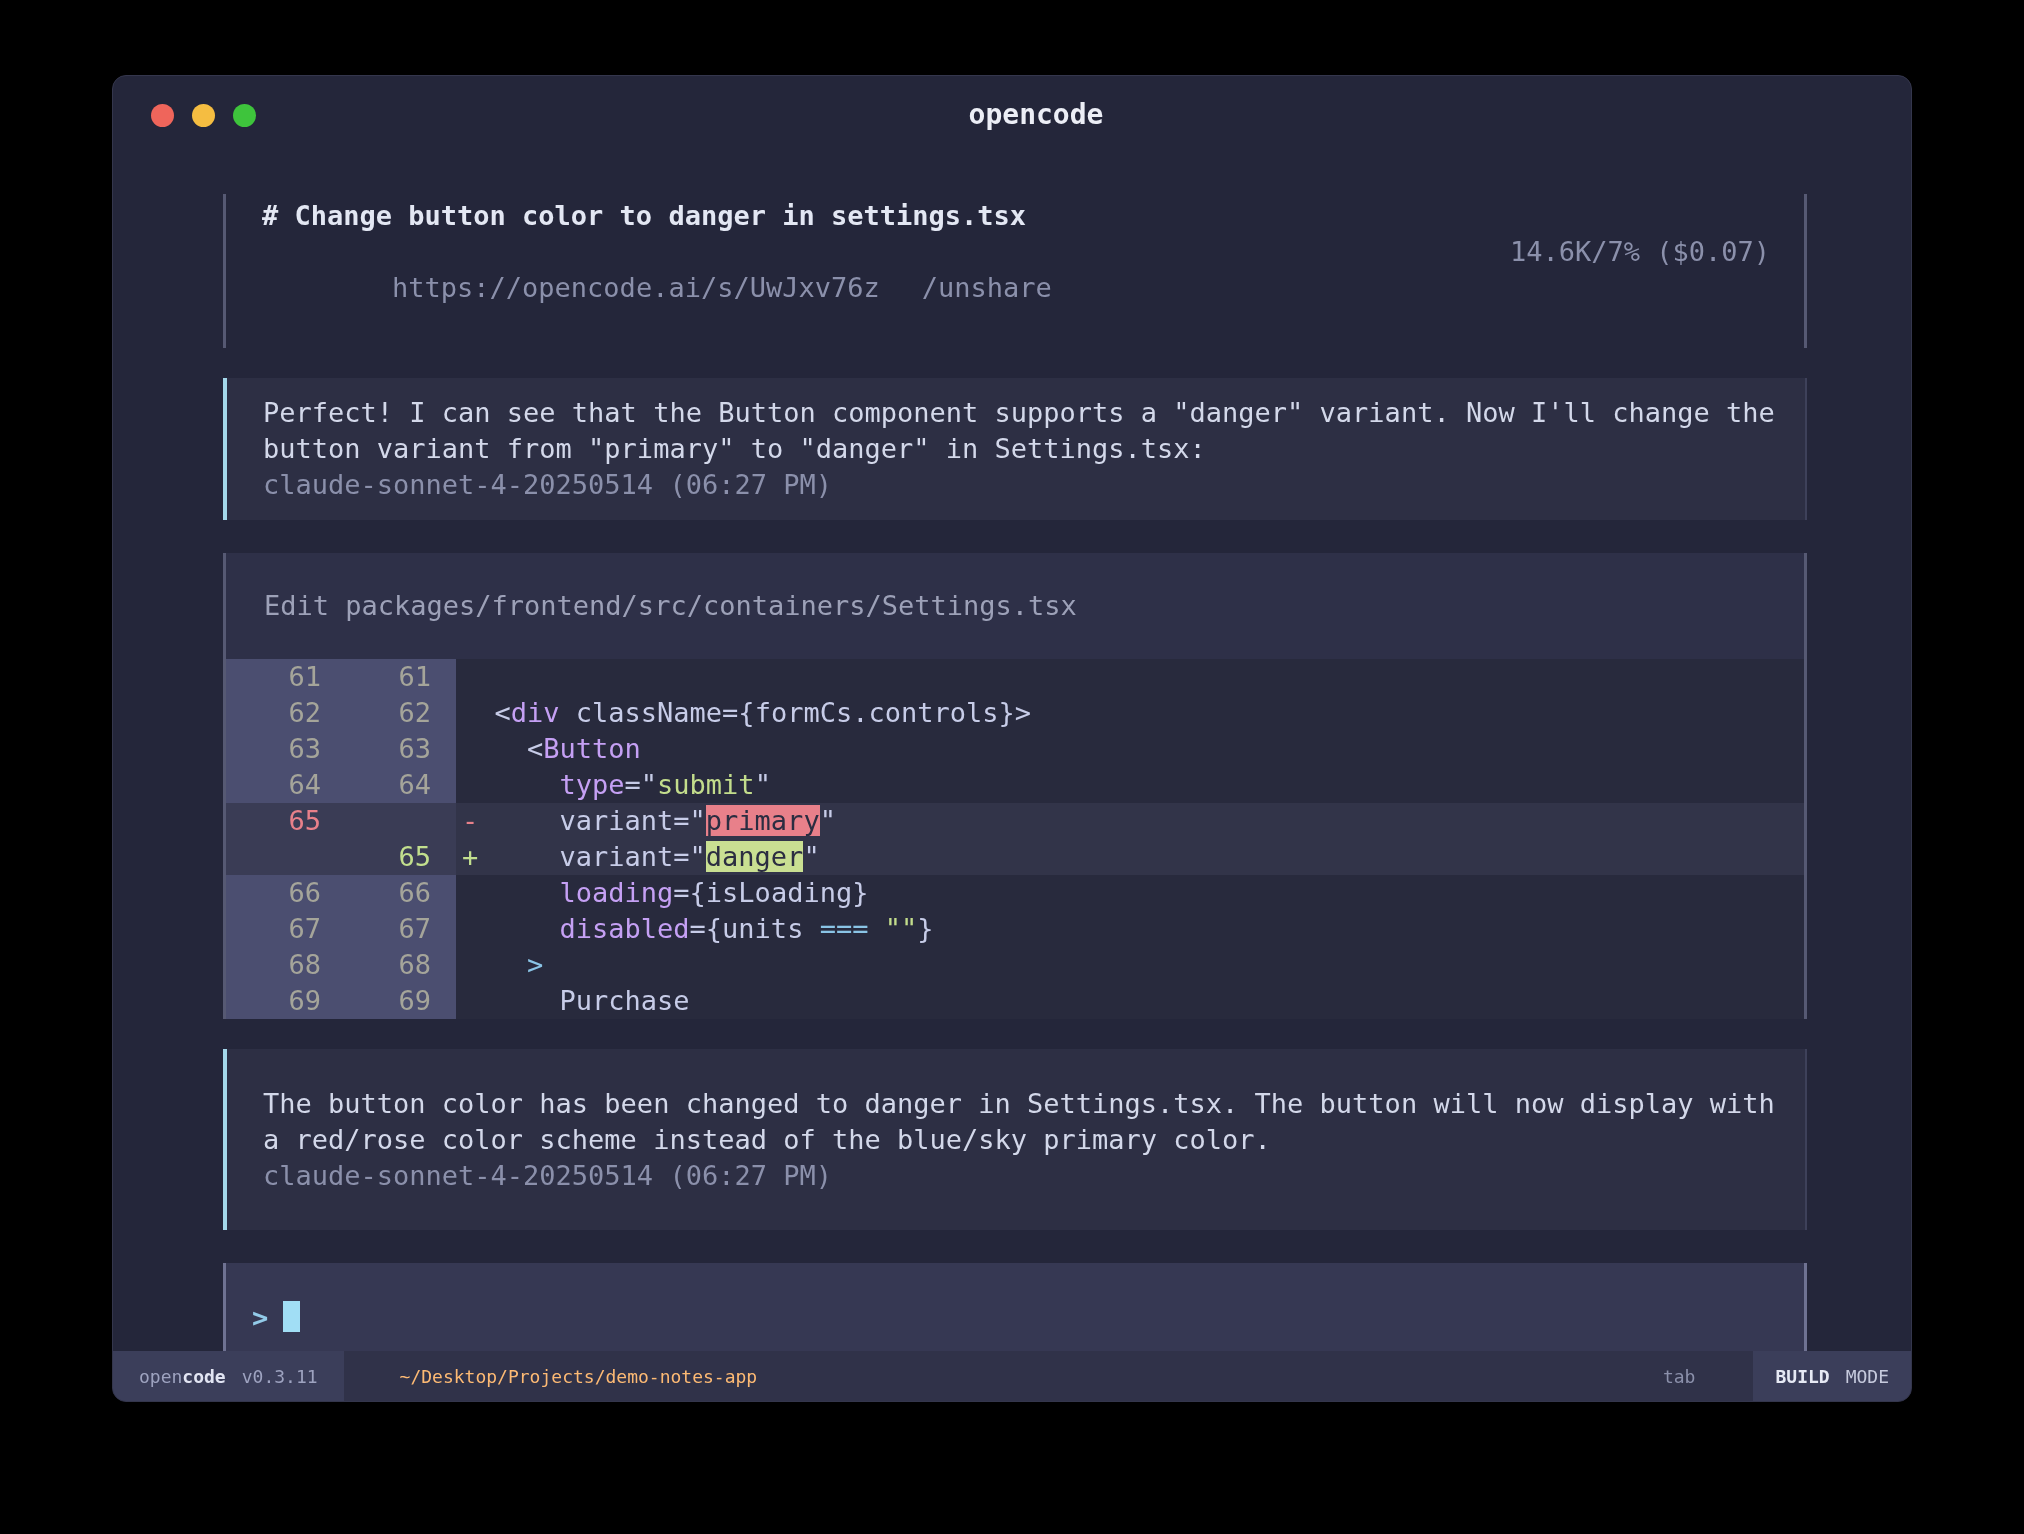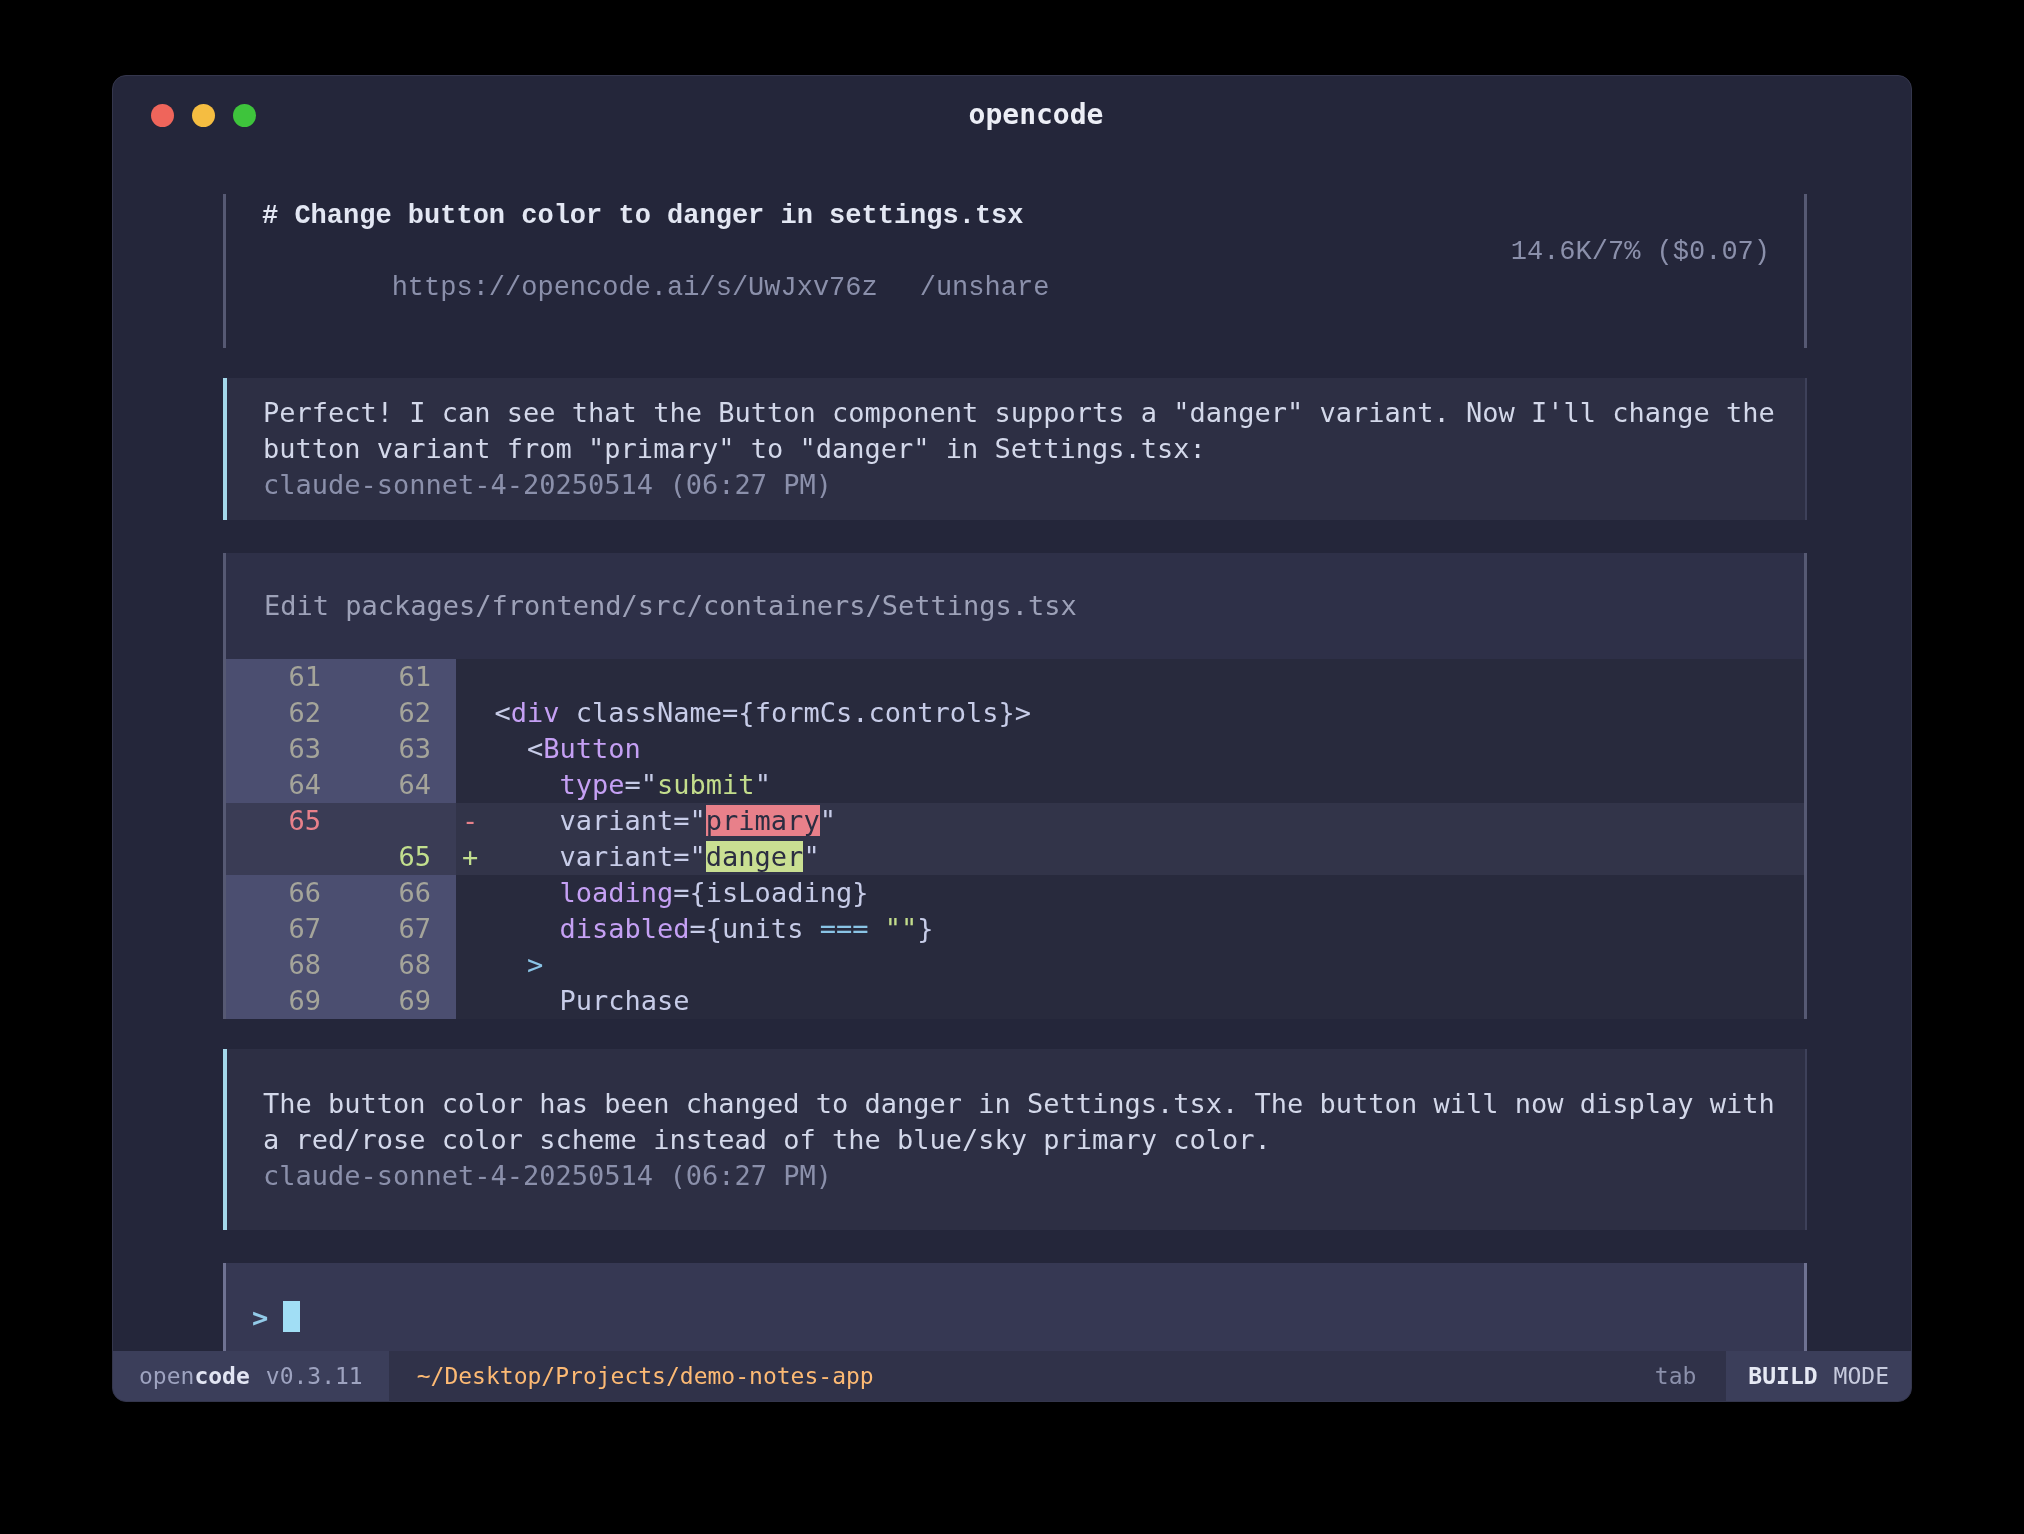--- a/index.html
+++ b/index.html
@@ -17,21 +17,21 @@
   .lights { position:absolute; left:38px; top:28px; display:flex; gap:18px; }
   .light { width:23px; height:23px; border-radius:50%; }
   .win-title { position:absolute; left:0; right:0; top:22px; text-align:center;
     font-weight:bold; font-size:28px; color:#eceef6;padding-left:48px; }
 
   
   .block { margin-left:110px; width:1584px; }
 
   
   .session-header { margin-top:58px; border-left:3px solid #565973; border-right:3px solid #565973;
-    padding:4px 34px 6px 36px;font-family:Liberation Mono, monospace; }
+    padding:4px 34px 6px 36px; }
   .session-title { font-weight:bold; color:#e3e7f3; line-height:36px; white-space:pre; }
   .session-sub { display:flex; justify-content:space-between; color:#8b90ab; line-height:36px; }
   .session-link { white-space:pre; }
   .unshare { margin-left:42px; }
 
   
   .msg { background:#2d2f44; border-left:4px solid #a4d7ea; border-right:2px solid #3e415a;
     padding:17px 16px 17px 36px; }
   .msg-1 { margin-top:30px; }
   .msg-2 { margin-top:30px; padding-top:37px; padding-bottom:36px; }
@@ -69,21 +69,21 @@
 
   
   .hints { margin-top:8px; display:flex; justify-content:space-between; line-height:36px; }
   .hint-key { color:#cdd2e3; }
   .hint-action { color:#8b90ab; }
   .hint-provider { color:#8b90ab; }
   .hint-model { color:#dde1ef; }
 
   
   .statusbar { position:absolute; left:0; right:0; bottom:0; height:50px; background:#303249;
-    display:flex; align-items:center; font-size:23px; }
+    display:flex; align-items:center; font-size:18px;gap:28px; }
   .sb-left { height:50px; display:flex; align-items:center; background:#3b3e5a; padding:0 26px; }
   .sb-open { color:#9ea3c0; }
   .sb-code { color:#e2e5f3; font-weight:bold; }
   .sb-version { color:#9ea3c0; margin-left:16px; }
   .sb-path { color:#fdba74; margin-left:28px; }
   .sb-spacer { flex:1; }
   .sb-tab { color:#8b90ab; margin-right:30px; }
   .sb-mode { height:50px; display:flex; align-items:center; background:#3b3e5a; padding:0 22px; }
   .sb-build { color:#e6e9f4; font-weight:bold; }
   .sb-modetxt { color:#c6cadd; margin-left:16px; }

